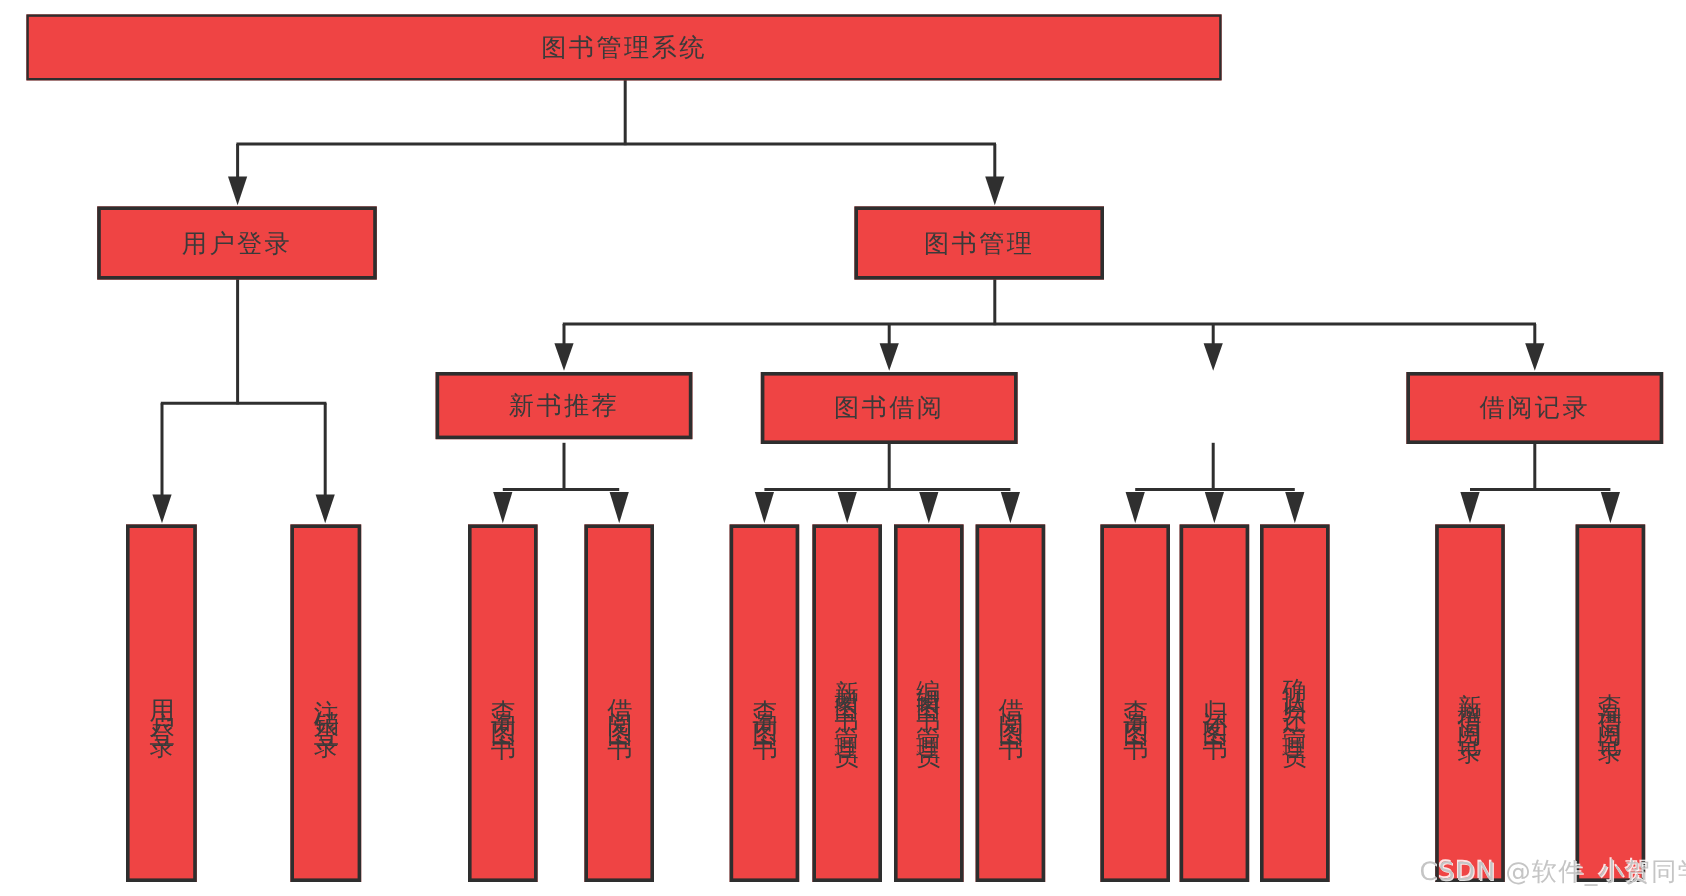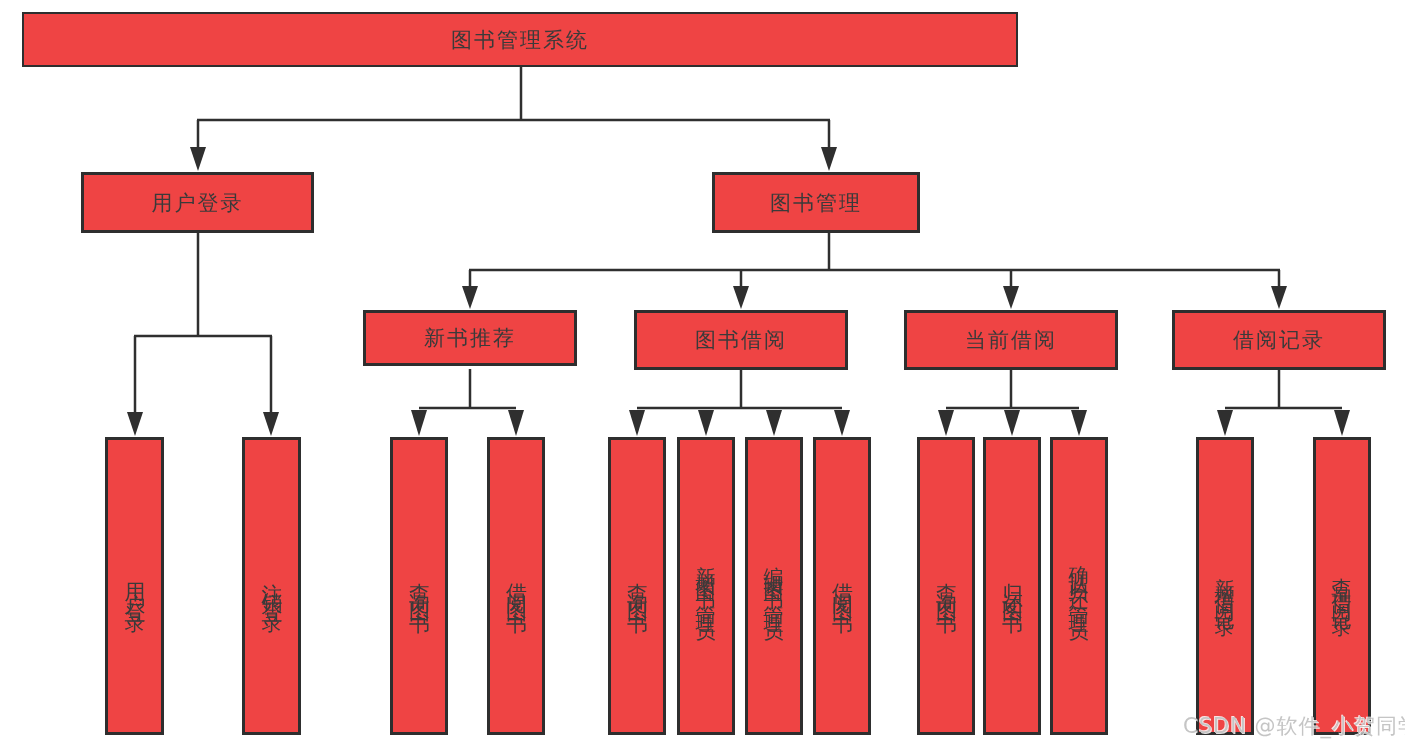--- a/index.html
+++ b/index.html
@@ -121,23 +121,20 @@
   <div class="box h" style="left:712px;top:172px;width:208px;height:61px">
     <span>图书管理</span>
   </div>
 
   <div class="box h" style="left:363px;top:310px;width:214px;height:56px">
     <span>新书推荐</span>
   </div>
   <div class="box h" style="left:634px;top:310px;width:214px;height:60px">
     <span>图书借阅</span>
   </div>
-  <div class="box h" style="left:904px;top:310px;width:214px;height:60px">
-    <span>当前借阅</span>
-  </div>
   <div class="box h" style="left:1172px;top:310px;width:214px;height:60px">
     <span>借阅记录</span>
   </div>
 
   <div class="box v" style="left:105px;top:437px;width:59px;height:298px">
     <span>用户登录</span>
   </div>
   <div class="box v" style="left:242px;top:437px;width:59px;height:298px">
     <span>注销登录</span>
   </div>

